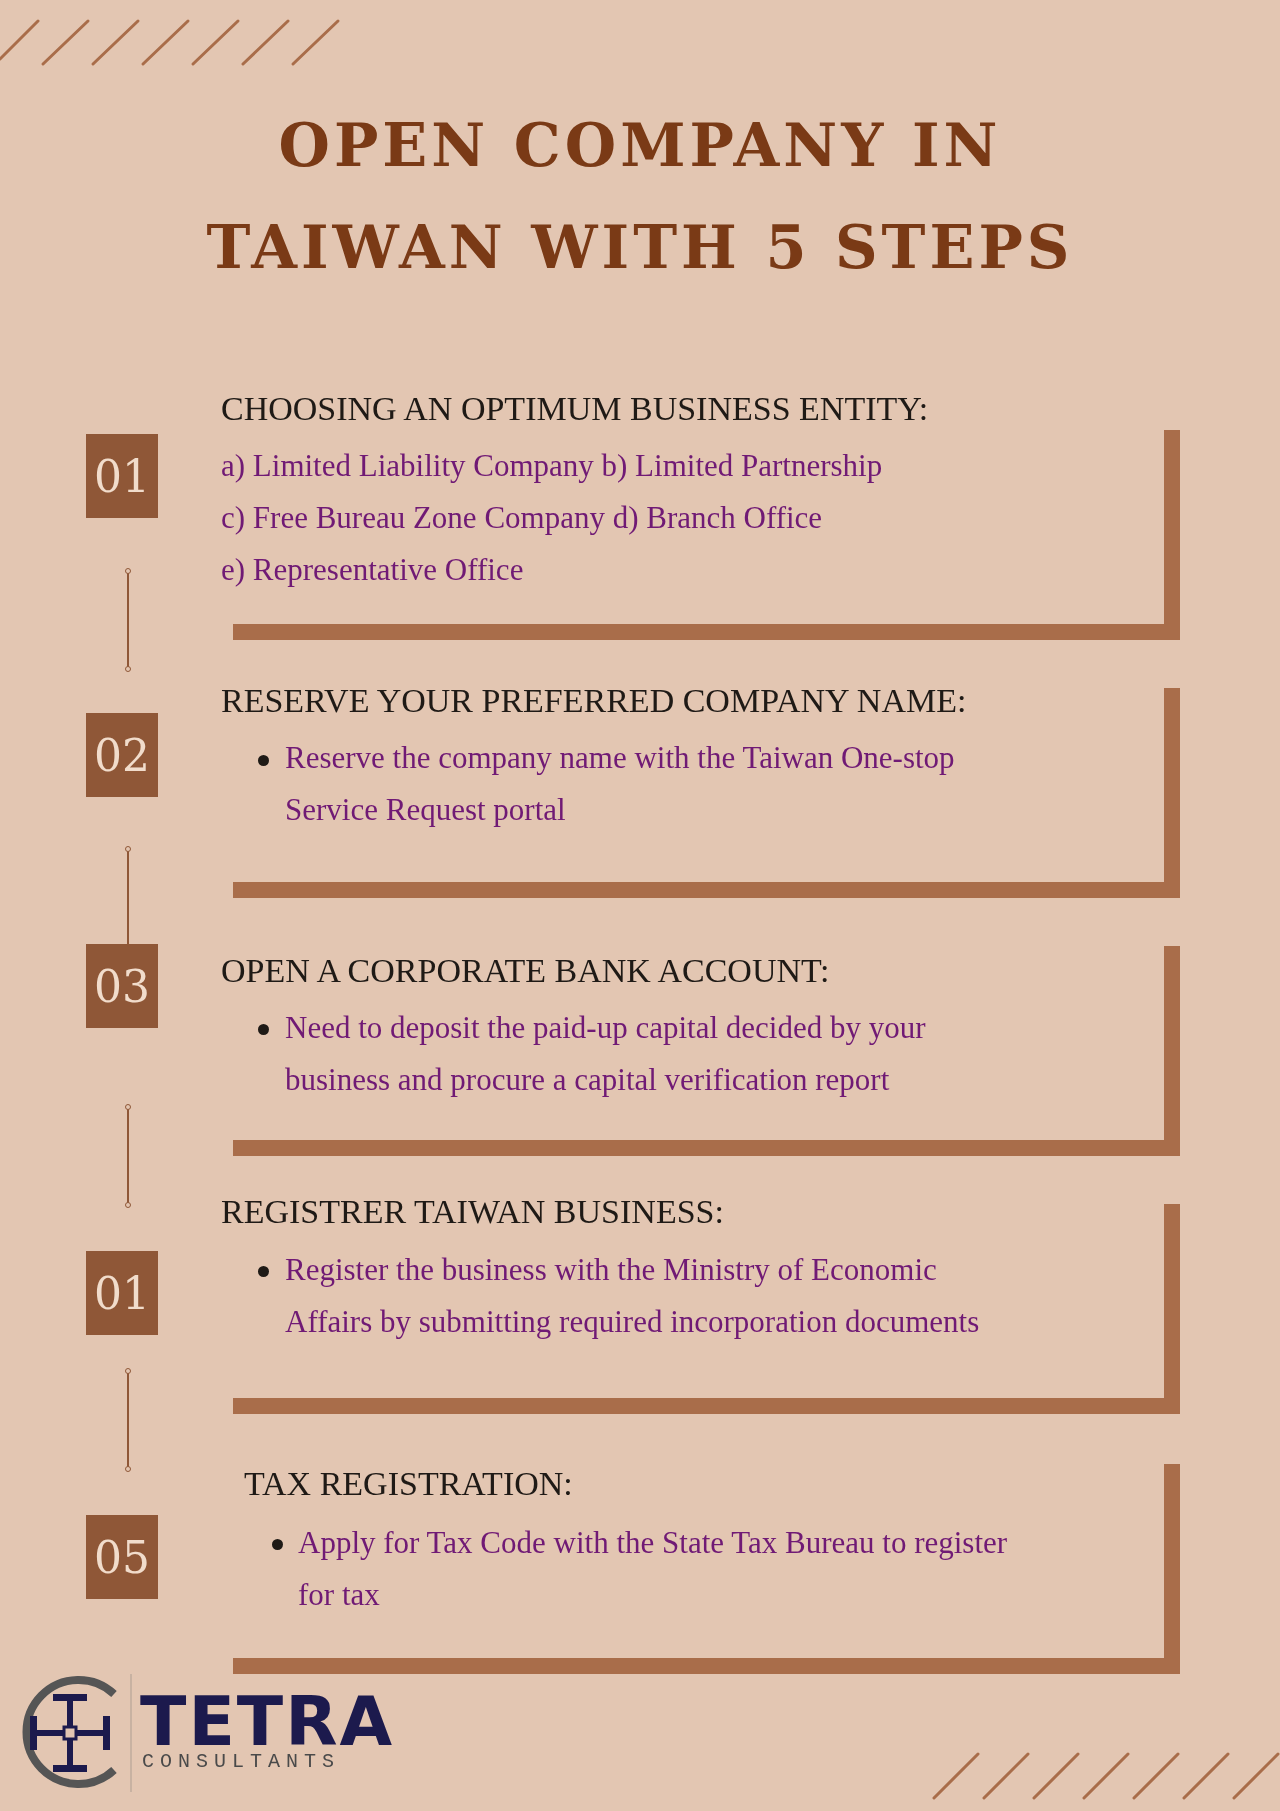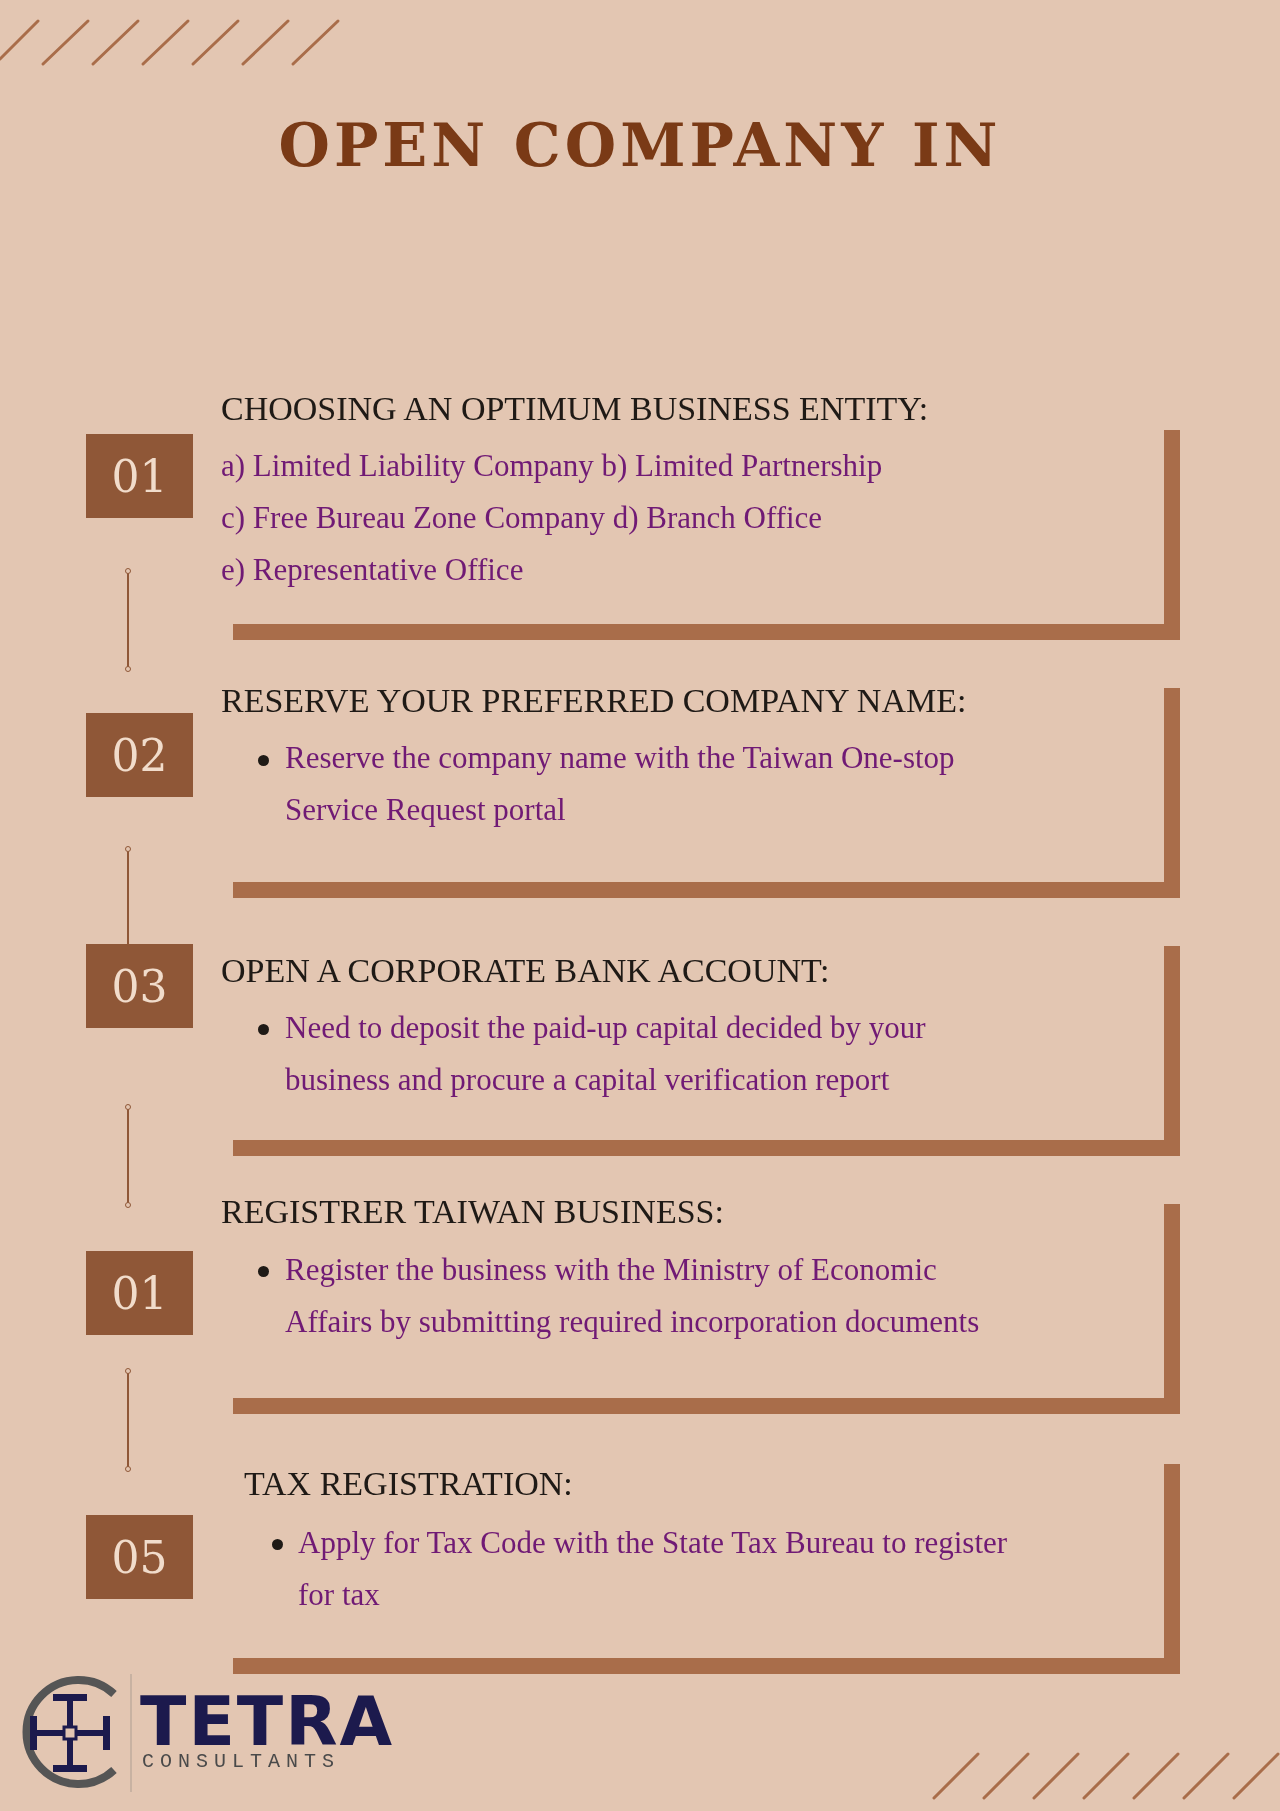--- a/index.html
+++ b/index.html
@@ -17,21 +17,21 @@
       text-align: center;
       color: #7a3a16;
       font-family: "DejaVu Serif", "Liberation Serif", serif;
       font-weight: bold;
       font-size: 59px;
       line-height: 102px;
       letter-spacing: 4px;
     }
     .badge {
       position: absolute; left: 86px;
-      width: 107px; height: 84px;
+      width: 72px; height: 84px;
       background: #8f5737;
       color: #f1dccb;
       font-family: "DejaVu Serif", serif;
       font-size: 44px;
       display: flex; align-items: center; justify-content: center;
     }
     .connector {
       position: absolute; left: 127px;
       width: 2px; background: #8f5737;
     }
@@ -92,20 +92,21 @@
     <line x1="93" y1="46" x2="138" y2="3"></line>
     <line x1="143" y1="46" x2="188" y2="3"></line>
     <line x1="193" y1="46" x2="238" y2="3"></line>
     <line x1="243" y1="46" x2="288" y2="3"></line>
     <line x1="293" y1="46" x2="338" y2="3"></line>
   </g>
 </svg>
 
 <div class="title">
   <div>OPEN COMPANY IN</div>
+  <div>TAIWAN WITH 5 STEPS</div>
 </div>
 
 <div>
   <div class="badge" style="top:434px">01</div>
   <div class="heading" style="left:221px;top:390px">CHOOSING AN OPTIMUM BUSINESS ENTITY:</div>
   <div class="line" style="left:221px;top:448px">a) Limited Liability Company b) Limited Partnership</div>
   <div class="line" style="left:221px;top:500px">c) Free Bureau Zone Company  d) Branch Office</div>
   <div class="line" style="left:221px;top:552px">e) Representative Office</div>
   <div class="frame-right" style="left:1164px;top:430px;height:210px"></div>
   <div class="frame-bottom" style="left:233px;top:624px;width:947px"></div>

